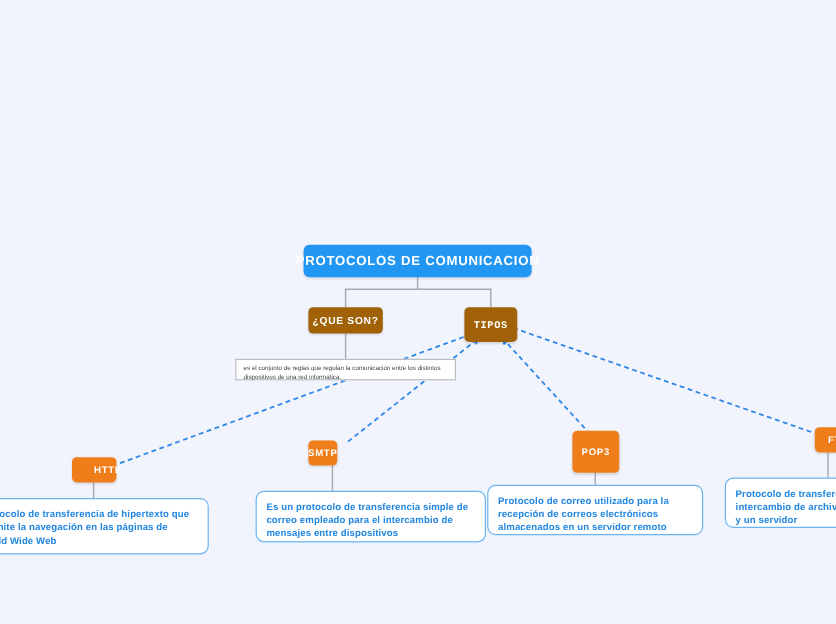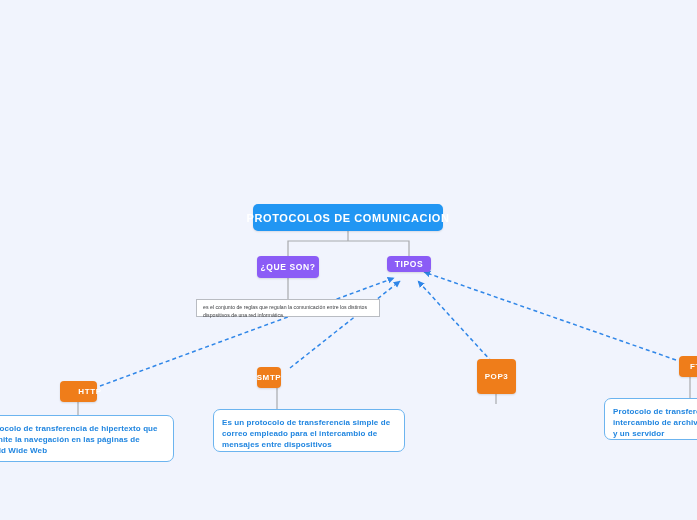--- a/index.html
+++ b/index.html
@@ -23,21 +23,21 @@
     letter-spacing:0.6px;
     white-space:nowrap;
   }
   .node.root{
     background:#2196f3;
     border-radius:5px;
     font-size:11px;
     box-shadow:0 1px 2px rgba(0,0,0,0.10);
   }
   .node.branch{
-    background:#8b5cf6;
+    background:#a16207;
     border-radius:4px;
     font-size:8.5px;
     box-shadow:0 1px 2px rgba(0,0,0,0.12);
   }
   .node.leaf{
     background:#ef7d1a;
     border-radius:4px;
     font-size:8px;
     box-shadow:0 1px 2px rgba(0,0,0,0.12);
   }
@@ -98,21 +98,21 @@
   </svg>
 
   <div class="node root" style="left:253px;top:204px;width:190px;height:27px;">
     <span>PROTOCOLOS DE COMUNICACION</span>
   </div>
 
   <div class="node branch" style="left:257px;top:256px;width:62px;height:22px;">
     <span>¿QUE SON?</span>
   </div>
 
-  <div class="node branch" style="left:387px;top:256px;width:44px;height:16px;">
+  <div class="node branch" style="left:387px;top:256px;width:44px;height:29px;font-family:Liberation Mono, monospace;">
     <span>TIPOS</span>
   </div>
 
   <div class="desc plain" style="left:196px;top:299px;width:184px;height:18px;">
     <span>es el conjunto de reglas que regulan la comunicación entre los distintos dispositivos de una red informática.</span>
   </div>
 
   <div class="node leaf" style="left:60px;top:381px;width:37px;height:21px;padding-left:23px;">
     <span>HTTP</span>
   </div>
@@ -127,18 +127,21 @@
   </div>
 
   <div class="desc" style="left:-26px;top:415px;width:200px;height:47px;">
     <span>Protocolo de transferencia de hipertexto que permite la navegación en las páginas de World Wide Web</span>
   </div>
 
   <div class="desc" style="left:181px;top:409px;width:192px;height:43px;margin-left:32px;">
     <span>Es un protocolo de transferencia simple de correo empleado para el intercambio de mensajes entre dispositivos</span>
   </div>
 
+  <div class="desc" style="left:406px;top:404px;width:180px;height:42px;">
+    <span>Protocolo de correo utilizado para la recepción de correos electrónicos almacenados en un servidor remoto</span>
+  </div>
 
   <div class="desc" style="left:604px;top:398px;width:180px;height:42px;">
     <span>Protocolo de transferencia de archivos, intercambio de archivos entre un cliente y un servidor</span>
   </div>
 
 </div>
 
 </body></html>

